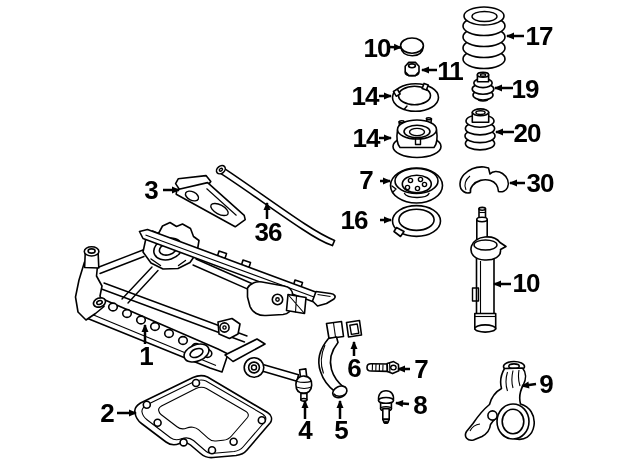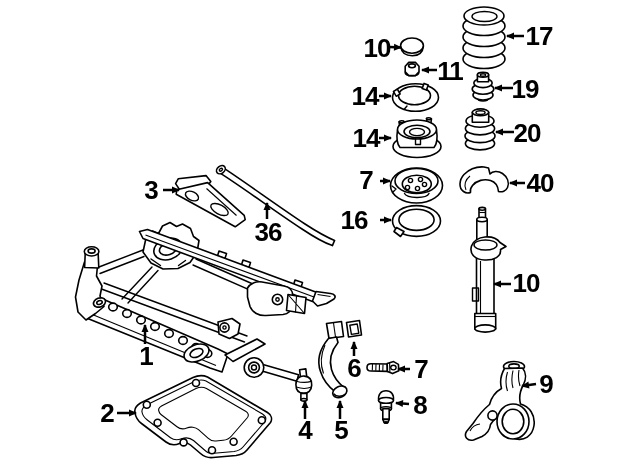--- a/index.html
+++ b/index.html
@@ -294,15 +294,15 @@
 <div class="callout" style="left:526px;top:283px">10</div>
 <div class="callout" style="left:450px;top:71px">11</div>
 <div class="callout" style="left:377px;top:48px">10</div>
 <div class="callout" style="left:366px;top:138px">14</div>
 <div class="callout" style="left:365px;top:96px">14</div>
 <div class="callout" style="left:366px;top:180px">7</div>
 <div class="callout" style="left:354px;top:220px">16</div>
 <div class="callout" style="left:539px;top:36px">17</div>
 <div class="callout" style="left:525px;top:89px">19</div>
 <div class="callout" style="left:527px;top:133px">20</div>
-<div class="callout" style="left:540px;top:183px">40</div>
+<div class="callout" style="left:540px;top:183px">30</div>
 <div class="callout" style="left:268px;top:232px">36</div>
 </div>
 
 </body></html>

